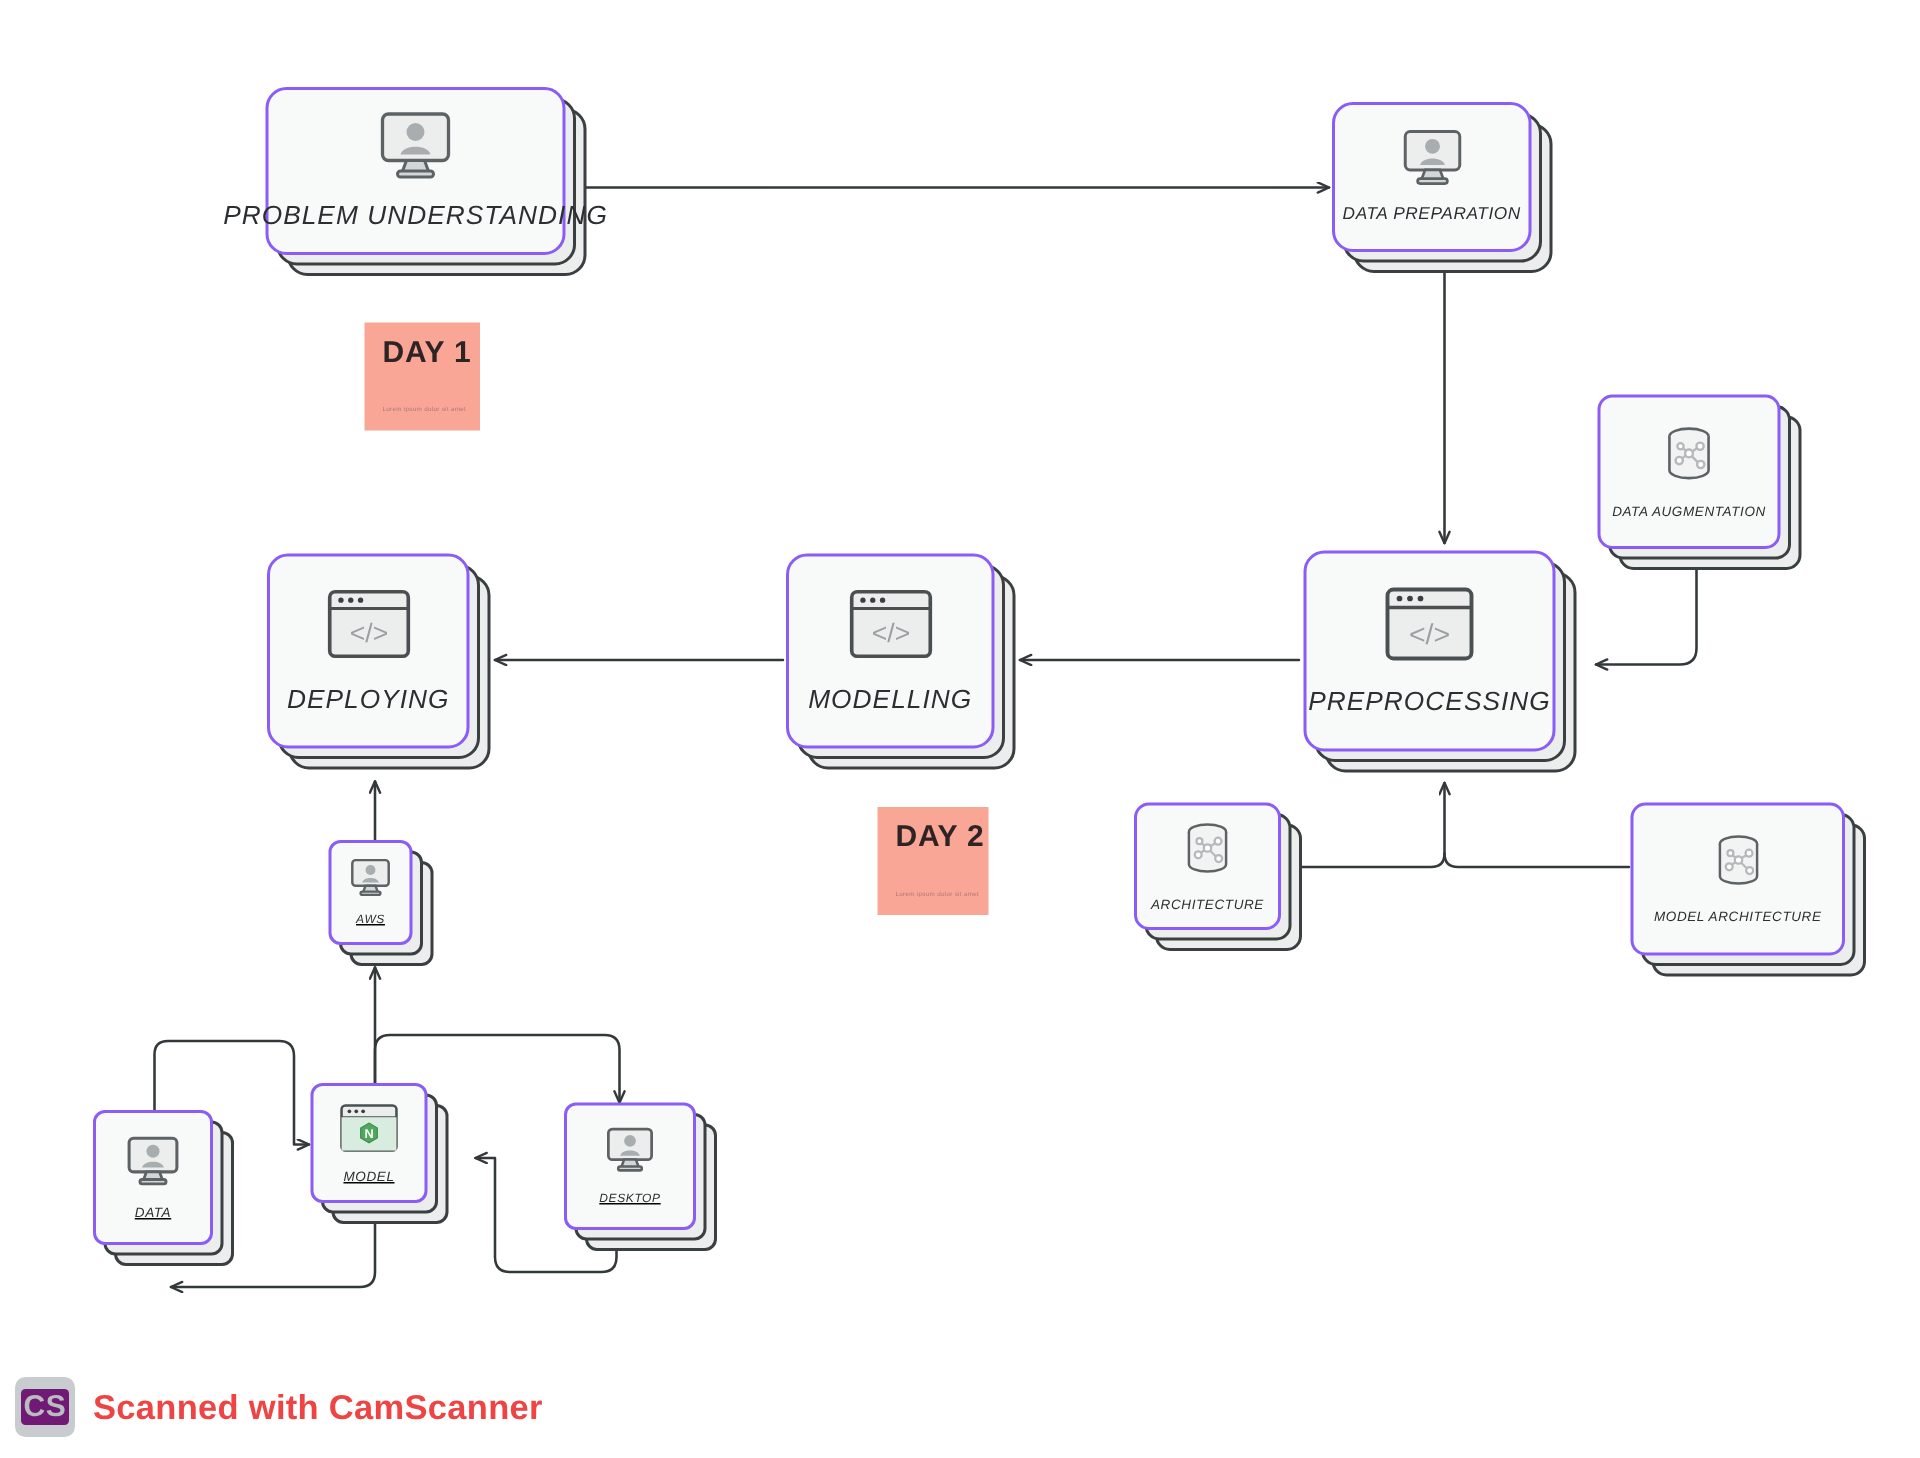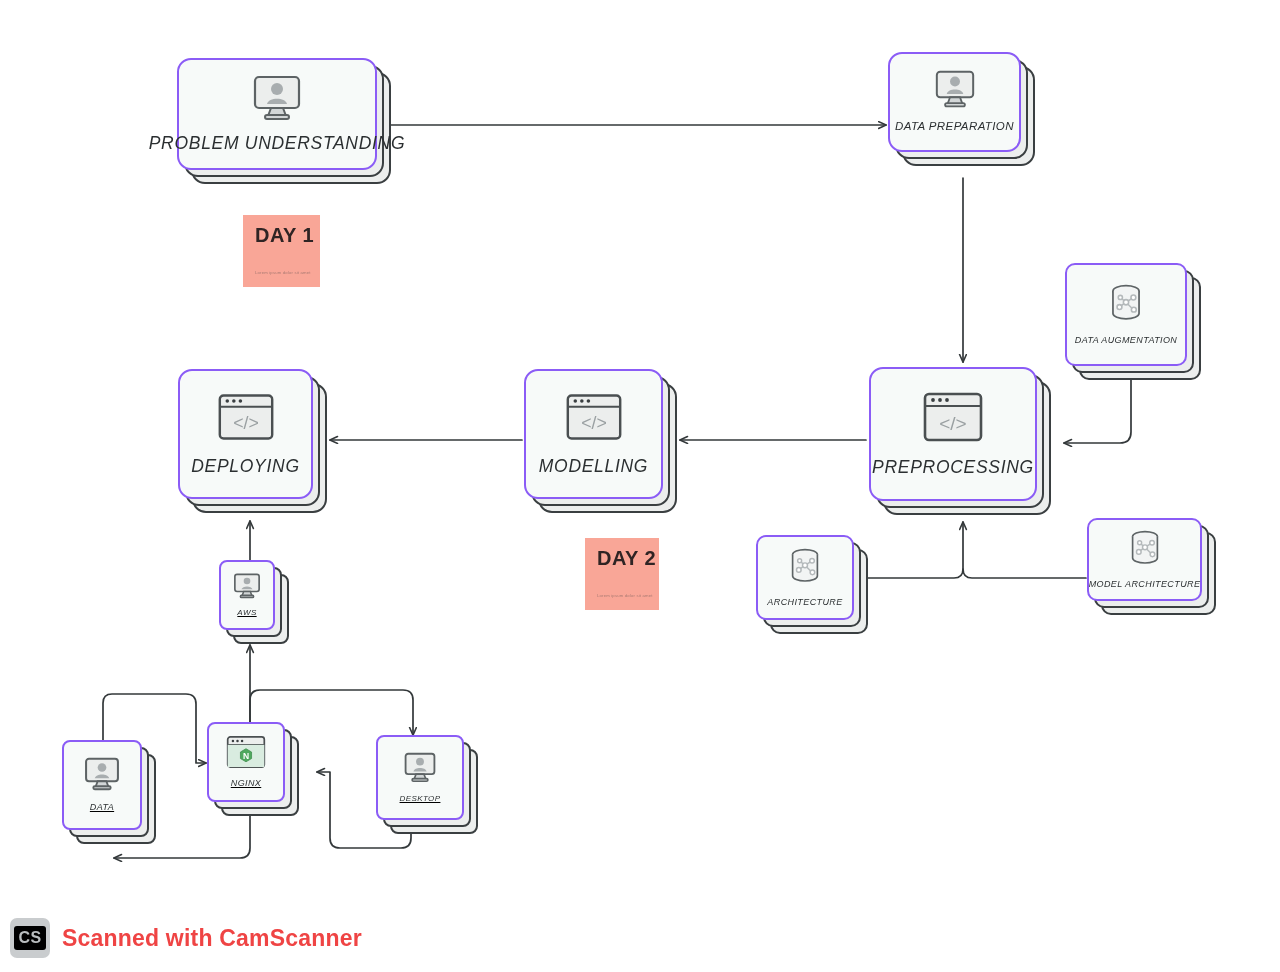--- a/index.html
+++ b/index.html
@@ -76,23 +76,23 @@
     position:absolute;left:10px;top:918px;
     display:flex;align-items:center;gap:12px;
   }
   #cs-logo{
     width:40px;height:40px;border-radius:7px;
     background:#c9ccce;
     display:flex;align-items:center;justify-content:center;
     position:relative;
   }
   #cs-logo .cs-inner{
-    width:32px;height:24px;background:#000000;border-radius:3px;
+    width:32px;height:24px;background:#701a75;border-radius:3px;
     display:flex;align-items:center;justify-content:center;
-    font-size:16px;font-weight:700;color:#b9bdbf;letter-spacing:.5px;
+    font-size:20px;font-weight:700;color:#b9bdbf;letter-spacing:.5px;
   }
   #wm-text{font-size:23px;color:#ef4444;letter-spacing:.2px;font-weight:bold;}
 </style>
 </head>
 <body>
 
 <div id="stage">
 
   <svg id="wires" viewBox="0 0 1280 972">
     <defs>
@@ -139,21 +139,21 @@
           <circle cx="29" cy="14" r="6" fill="#a8adaf"></circle>
           <path d="M19 29c1.5-7 18.5-7 20 0z" fill="#a8adaf"></path>
           <path d="M23 33 l-3 8 h18 l-3 -8z" fill="#d2d6d7" stroke="#5d6365" stroke-width="2"></path>
           <rect x="17" y="40" width="24" height="4" rx="2" fill="#d2d6d7" stroke="#5d6365" stroke-width="2"></rect>
         </svg>
       </span>
       <span class="label" style="margin-top:8px;">PROBLEM UNDERSTANDING</span>
     </div>
   </div>
 
-  <div class="node r14 md" style="left:888px;top:52px;width:133px;height:100px;">
+  <div class="node r14 md" style="left:888px;top:68px;width:133px;height:100px;">
     <div class="stack3"></div>
     <div class="stack2"></div>
     <div class="face">
       <span class="ico">
         <svg width="48" height="38" viewBox="0 0 58 46">
           <rect x="7" y="2" width="44" height="31" rx="4" fill="#eceeed" stroke="#5d6365" stroke-width="2.4"></rect>
           <circle cx="29" cy="14" r="6" fill="#a8adaf"></circle>
           <path d="M19 29c1.5-7 18.5-7 20 0z" fill="#a8adaf"></path>
           <path d="M23 33 l-3 8 h18 l-3 -8z" fill="#d2d6d7" stroke="#5d6365" stroke-width="2.2"></path>
           <rect x="17" y="40" width="24" height="4" rx="2" fill="#d2d6d7" stroke="#5d6365" stroke-width="2.2"></rect>
@@ -264,21 +264,21 @@
             <circle cx="32" cy="30.5" r="2.8"></circle>
               <circle cx="15.5" cy="27.5" r="2.8"></circle>
             <circle cx="16.5" cy="16.5" r="2.4"></circle>
           </g>
         </svg>
       </span>
       <span class="label" style="margin-top:6px;">ARCHITECTURE</span>
     </div>
   </div>
 
-  <div class="node r10 sm" style="left:1087px;top:518px;width:115px;height:83px;">
+  <div class="node r10 sm" style="left:1087px;top:535px;width:115px;height:102px;padding-left:28px;">
     <div class="stack3"></div>
     <div class="stack2"></div>
     <div class="face">
       <span class="ico">
         <svg width="38" height="40" viewBox="0 0 46 48">
           <ellipse cx="23" cy="9" rx="15" ry="6" fill="#f2f4f4" stroke="#5d6365" stroke-width="2"></ellipse>
           <path d="M8 9 v26 a15 6 0 0 0 30 0 V9" fill="#f2f4f4" stroke="#5d6365" stroke-width="2"></path>
           <g stroke="#b4b9bb" stroke-width="1.8" fill="none">
             <line x1="16" y1="27" x2="23" y2="22"></line>
               <line x1="23" y1="22" x2="31" y2="17"></line>
@@ -324,21 +324,21 @@
           <rect x="3" y="3" width="56" height="46" rx="4" fill="#eceeed" stroke="#4a4f51" stroke-width="2.6"></rect>
           <line x1="3" y1="15" x2="59" y2="15" stroke="#4a4f51" stroke-width="2.2"></line>
           <circle cx="11" cy="9" r="1.9" fill="#3a3f41"></circle>
             <circle cx="18" cy="9" r="1.9" fill="#3a3f41"></circle>
             <circle cx="25" cy="9" r="1.9" fill="#3a3f41"></circle>
           <rect x="3" y="15" width="56" height="34" fill="#d9ece0"></rect>
           <polygon points="31,21 39.5,26 39.5,36 31,41 22.5,36 22.5,26" fill="#4FA85E" stroke="#3f8e4d" stroke-width="1.2"></polygon>
           <text x="31" y="36" text-anchor="middle" font-family="'Liberation Sans',sans-serif" font-size="13" font-weight="700" fill="#ffffff">N</text>
         </svg>
       </span>
-      <span class="label" style="margin-top:5px;">NGINX</span>
+      <span class="label" style="margin-top:5px;">MODEL</span>
     </div>
   </div>
 
   <div class="node r8 sm" style="left:62px;top:740px;width:80px;height:90px;">
     <div class="stack3"></div>
     <div class="stack2"></div>
     <div class="face">
       <span class="ico">
         <svg width="42" height="34" viewBox="0 0 58 46">
           <rect x="7" y="2" width="44" height="31" rx="4" fill="#eceeed" stroke="#5d6365" stroke-width="2.8"></rect>

